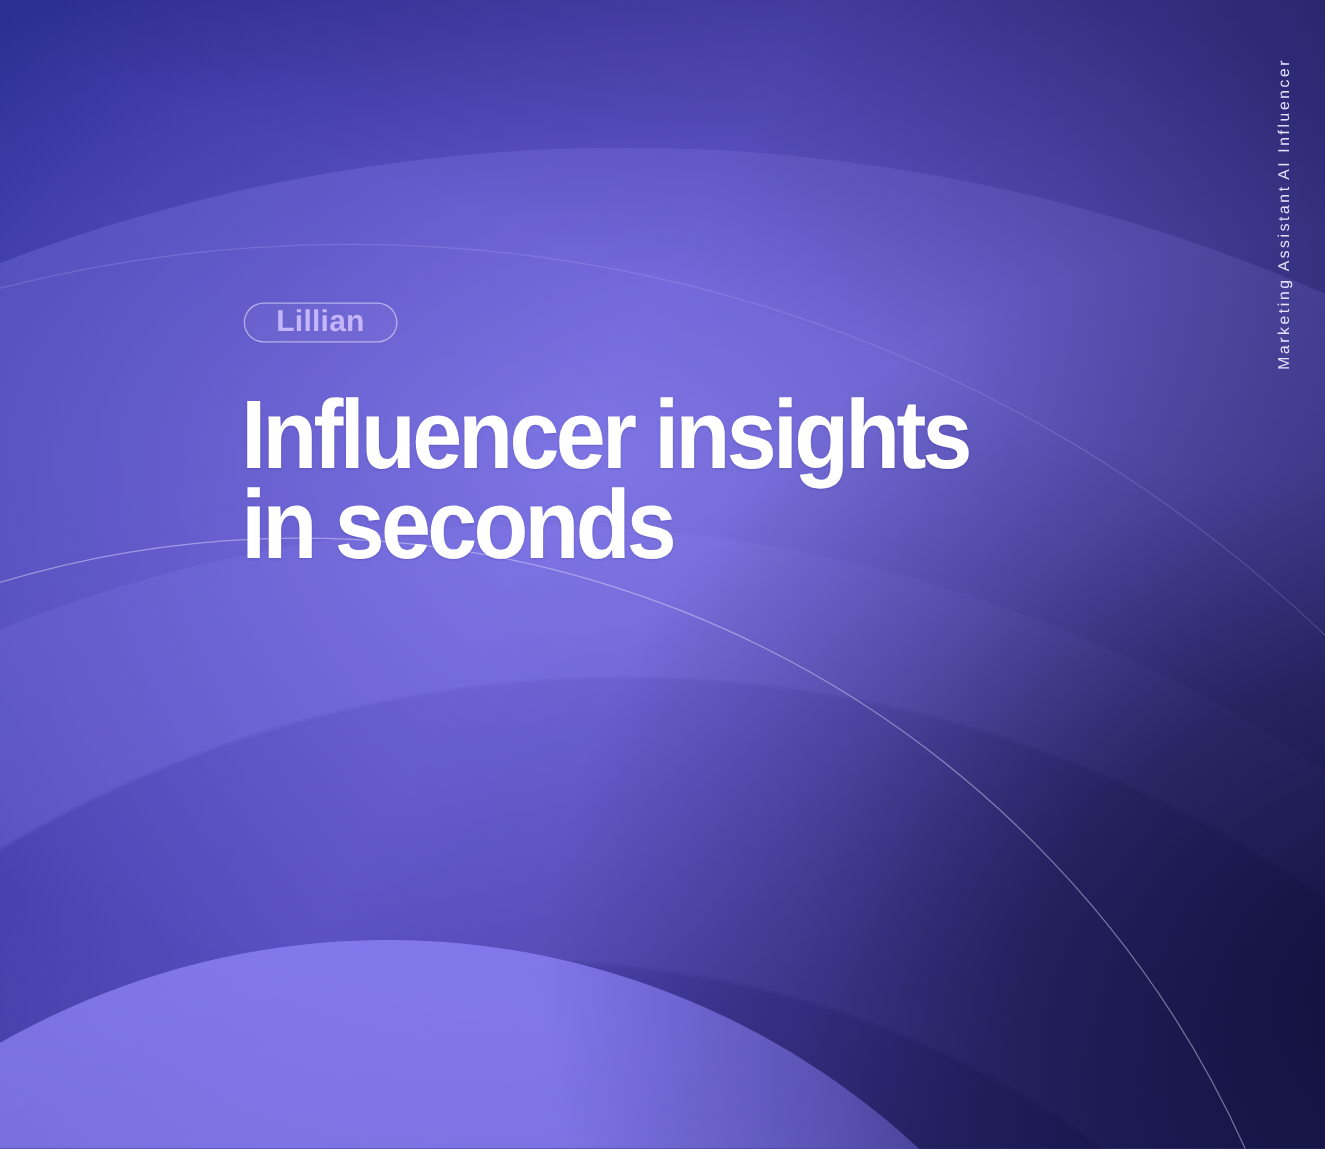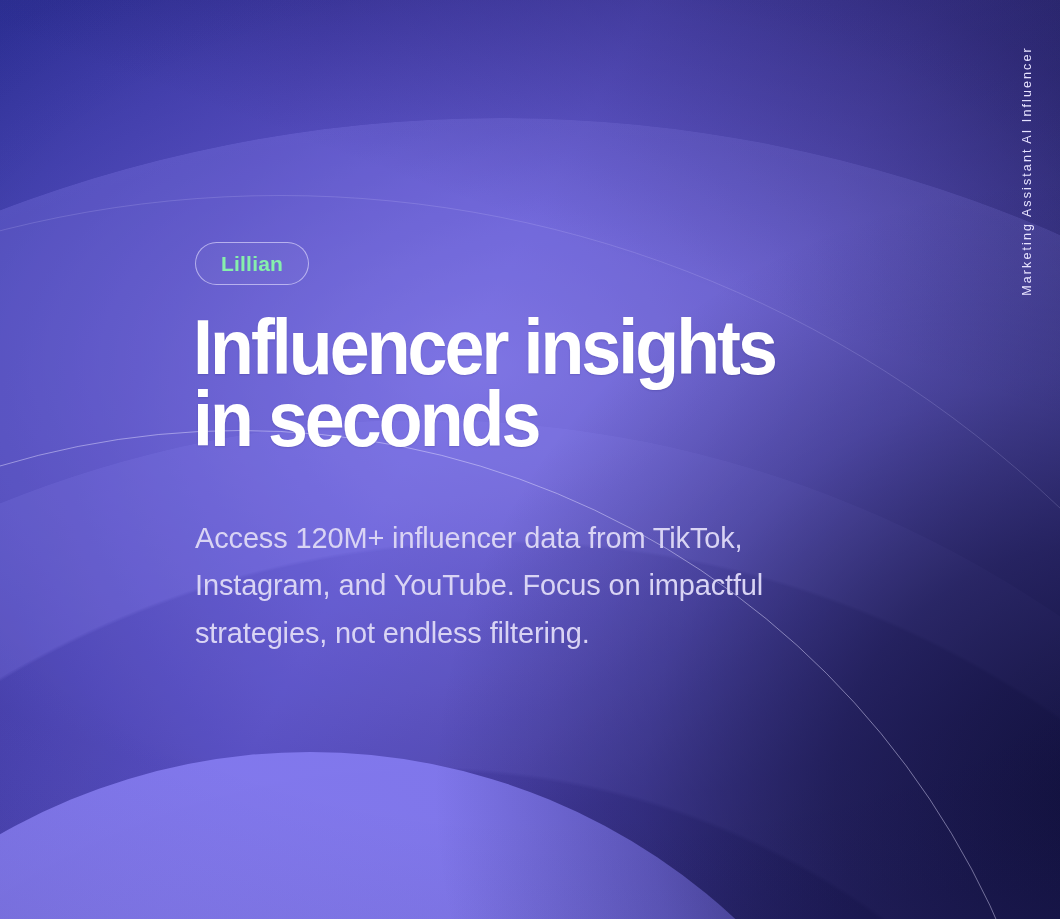--- a/index.html
+++ b/index.html
@@ -152,29 +152,29 @@
     left: 195px;
     top: 0;
     width: 700px;
     height: 100%;
   }
 
   .badge {
     position: absolute;
     top: 242px;
     left: 0;
-    height: 43px;
+    height: 32px;
     padding: 0 25px;
     display: inline-flex;
     align-items: center;
     justify-content: center;
     border: 1px solid rgba(229,225,255,0.62);
     border-radius: 999px;
-    color: #86efac;
-    font-size: 21px;
+    color: #c4b5fd;
+    font-size: 24px;
     font-weight: 700;
     letter-spacing: 0.2px;
     background: rgba(255,255,255,0.035);
     white-space: nowrap;
   }
 
   .headline {
     position: absolute;
     top: 312px;
     left: -2px;
@@ -254,17 +254,16 @@
 
   <div class="content">
 
     <div class="badge">
       <span>Lillian</span>
     </div>
 
     <h1 class="headline">Influencer insights
 in seconds</h1>
 
-    <p class="subhead">Access 120M+ influencer data from TikTok, Instagram, and YouTube. Focus on impactful strategies, not endless filtering.</p>
 
   </div>
 
 </div>
 
 </body></html>

